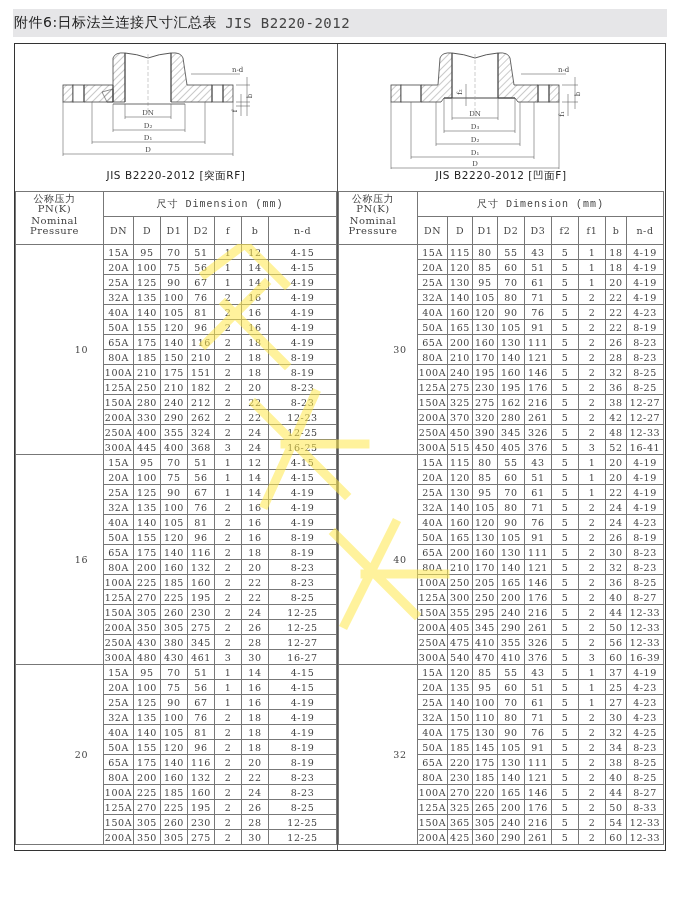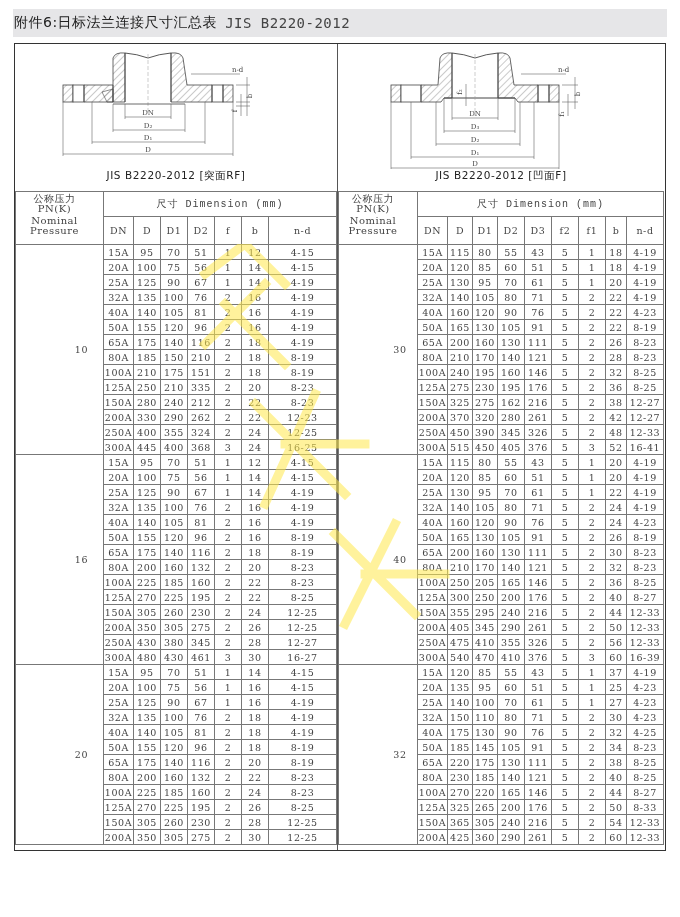--- a/index.html
+++ b/index.html
@@ -205,21 +205,21 @@
             <td>175</td>
             <td>151</td>
             <td>2</td>
             <td>18</td>
             <td>8-19</td>
           </tr>
           <tr>
             <td>125A</td>
             <td>250</td>
             <td>210</td>
-            <td>335</td>
+            <td>182</td>
             <td>2</td>
             <td>20</td>
             <td>8-23</td>
           </tr>
           <tr>
             <td>150A</td>
             <td>280</td>
             <td>240</td>
             <td>212</td>
             <td>2</td>

